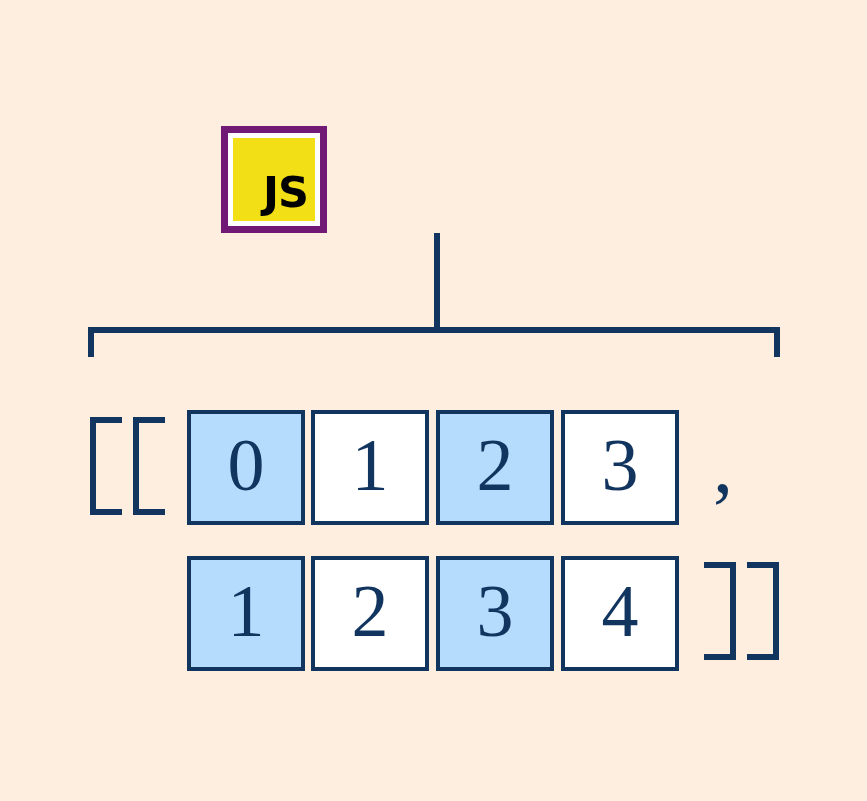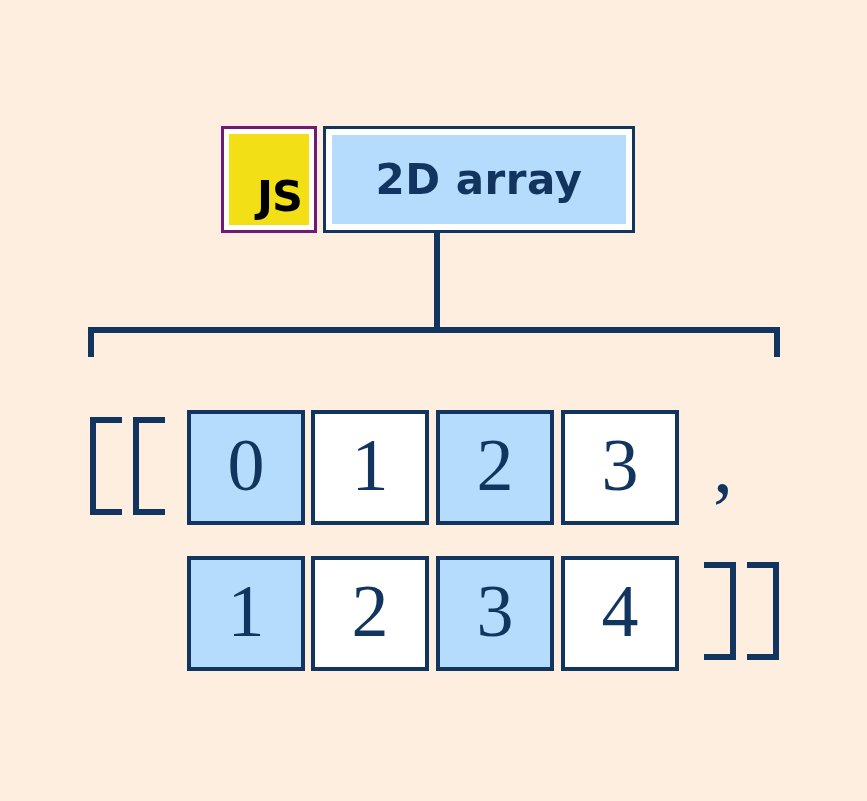--- a/index.html
+++ b/index.html
@@ -27,23 +27,23 @@
   .header-node {
     position: absolute;
     left: 221px;
     top: 126px;
     display: flex;
     align-items: stretch;
     height: 107px;
   }
 
   .js-badge {
-    width: 96px;
-    box-sizing: border-box;
-    border: 3px solid #701a75;
+    width: 106px;
+    box-sizing: border-box;
+    border: 7px solid #701a75;
     background: #ffffff;
     padding: 5px;
     display: flex;
   }
   .js-badge-inner {
     flex: 1;
     background: #f2df16;
     position: relative;
     display: flex;
     align-items: flex-end;
@@ -163,25 +163,20 @@
 <body>
 
 <div id="canvas">
 
   <div class="header-node">
     <div class="js-badge">
       <div class="js-badge-inner">
         <span class="js-badge-label">JS</span>
       </div>
     </div>
-    <div class="title-box">
-      <div class="title-box-inner">
-        <span class="title-text">2D array</span>
-      </div>
-    </div>
   </div>
 
   <div class="conn-vertical"></div>
   <div class="conn-horizontal"></div>
   <div class="conn-stub conn-stub-left"></div>
   <div class="conn-stub conn-stub-right"></div>
 
   <div class="bracket open bracket-o1"></div>
   <div class="bracket open bracket-o2"></div>
   <div class="bracket close bracket-c1"></div>

